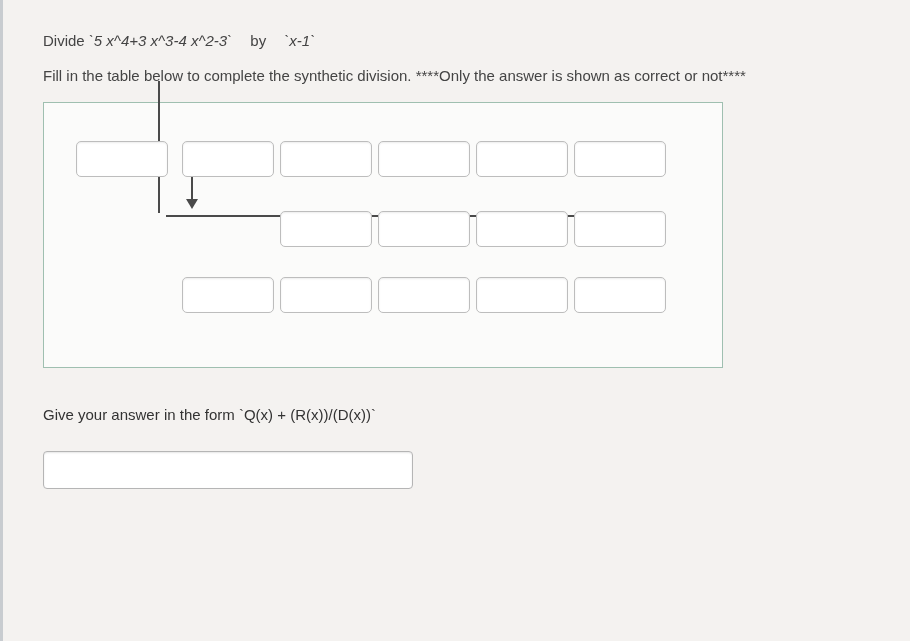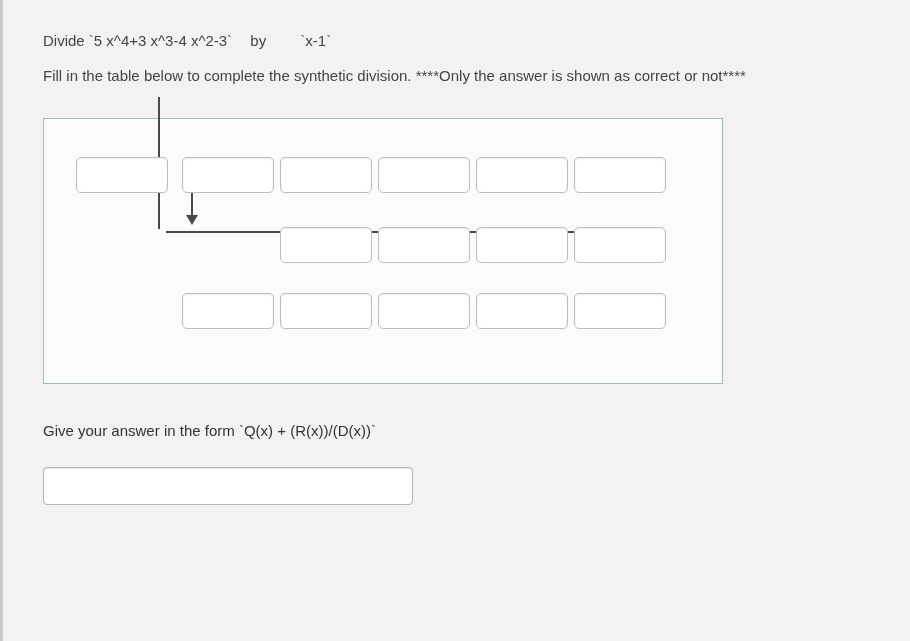--- a/index.html
+++ b/index.html
@@ -17,30 +17,31 @@
       margin-bottom: 16px;
       color: #444;
     }
     .question-line .label {
       display: inline-block;
       margin-right: 0;
     }
     .question-line .expr {
       display: inline-block;
       margin-right: 14px;
+      font-style: italic;
     }
     .question-line .by {
       display: inline-block;
-      margin-right: 30px;
+      margin-right: 14px;
     }
     .instruct {
       font-size: 15px;
       color: #444;
       line-height: 1.4;
-      margin-bottom: 32px;
+      margin-bottom: 16px;
     }
     .syn-box {
       border: 1px solid #9fbfb0;
       background: #fbfbfa;
       padding: 38px 24px 48px 24px;
       width: 680px;
       margin-bottom: 38px;
       position: relative;
     }
     .syn-row {

